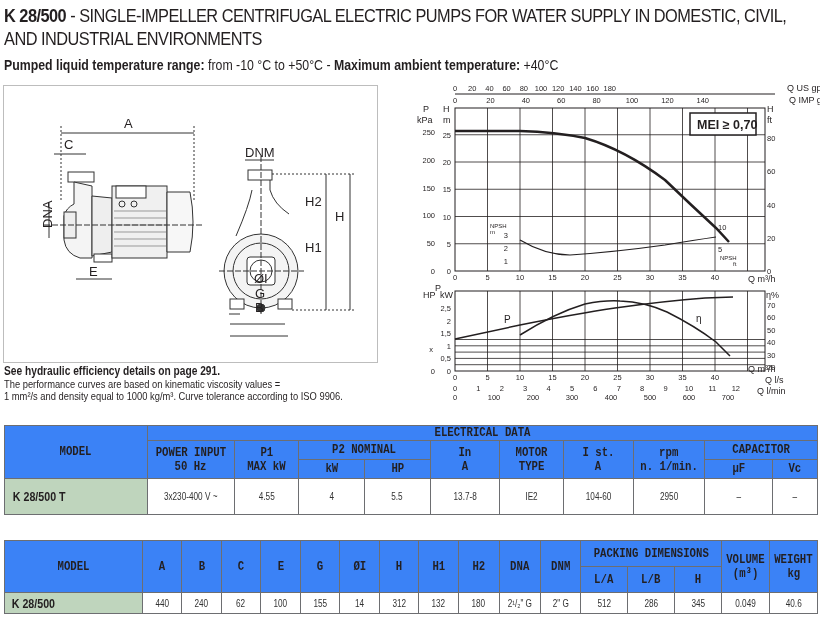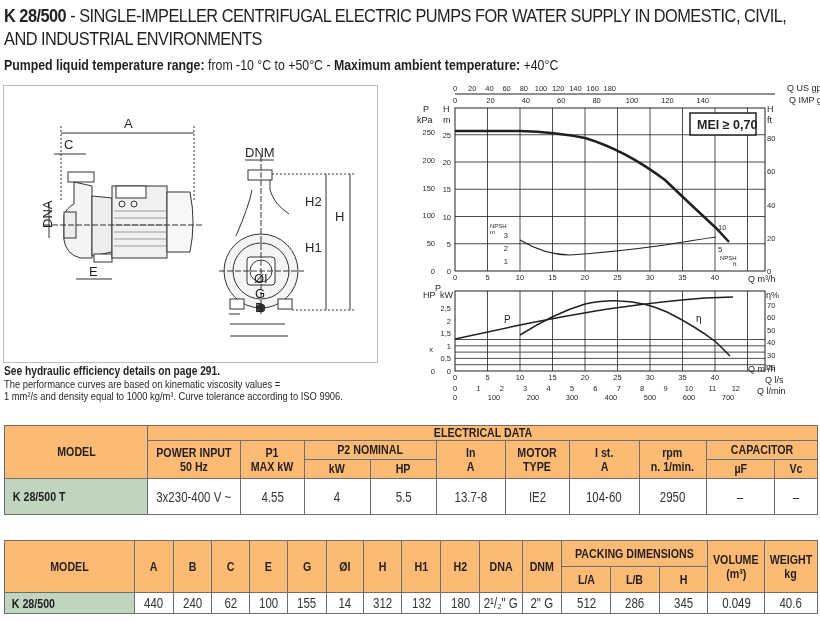--- a/index.html
+++ b/index.html
@@ -7,24 +7,24 @@
   .title { position: absolute; left: 4px; top: 4px; width: 812px; font-size: 19px; line-height: 23px; letter-spacing: -0.6px; transform: scaleX(0.86); transform-origin: left top; width: 944px; color: #231f20; }
   .title b { font-weight: bold; }
   .subtitle { position: absolute; left: 4px; top: 57px; font-size: 14px; transform: scaleX(0.88); transform-origin: left top; white-space: nowrap; }
   .subtitle b { font-weight: bold; }
   .drawing { position: absolute; left: 3px; top: 85px; width: 375px; height: 278px; border: 1px solid #bdbdbd; }
   .note { position: absolute; left: 4px; top: 364px; font-size: 11px; line-height: 12px; transform: scaleX(0.85); transform-origin: left top; width: 480px; }
   .note .bold { font-weight: bold; font-size: 12px; line-height: 14px; }
   .chart { position: absolute; left: 415px; top: 80px; width: 405px; height: 320px; }
   table { border-collapse: collapse; position: absolute; left: 4px; font-size: 12px; }
   td, th { border: 1px solid #6d6e71; text-align: center; font-weight: normal; }
-  th { background: #fdba74; font-weight: bold; font-size: 13px; line-height: 14px; }
+  th { background: #3b82f6; font-weight: bold; font-size: 13px; line-height: 14px; font-family: Liberation Mono, monospace; }
   th span, td span { display: inline-block; transform: scaleX(0.82); white-space: nowrap; }
   td.model { background: #bfd5bd; text-align: left; font-weight: bold; font-size: 13px; padding-left: 2px; }
-  td.val { font-size: 14px; color: #333; }
+  td.val { font-size: 10px; color: #333; }
   .t1 { top: 425px; width: 814px; }
   .t2 { top: 540px; width: 814px; }
 </style>
 </head>
 <body>
 
 <div class="title">
   <b>K 28/500</b><span> - SINGLE-IMPELLER CENTRIFUGAL ELECTRIC PUMPS FOR WATER SUPPLY IN DOMESTIC, CIVIL, AND INDUSTRIAL ENVIRONMENTS</span>
 </div>
 <div class="subtitle">

